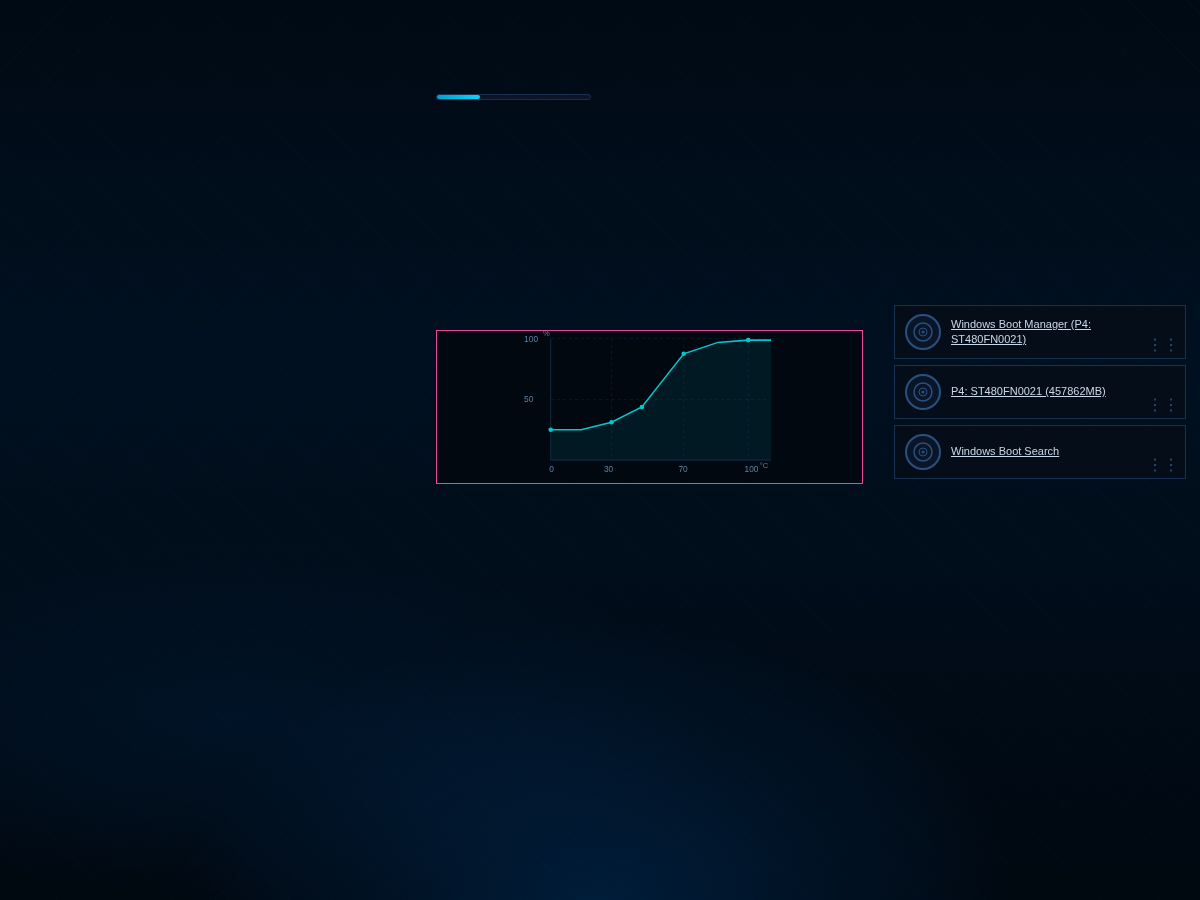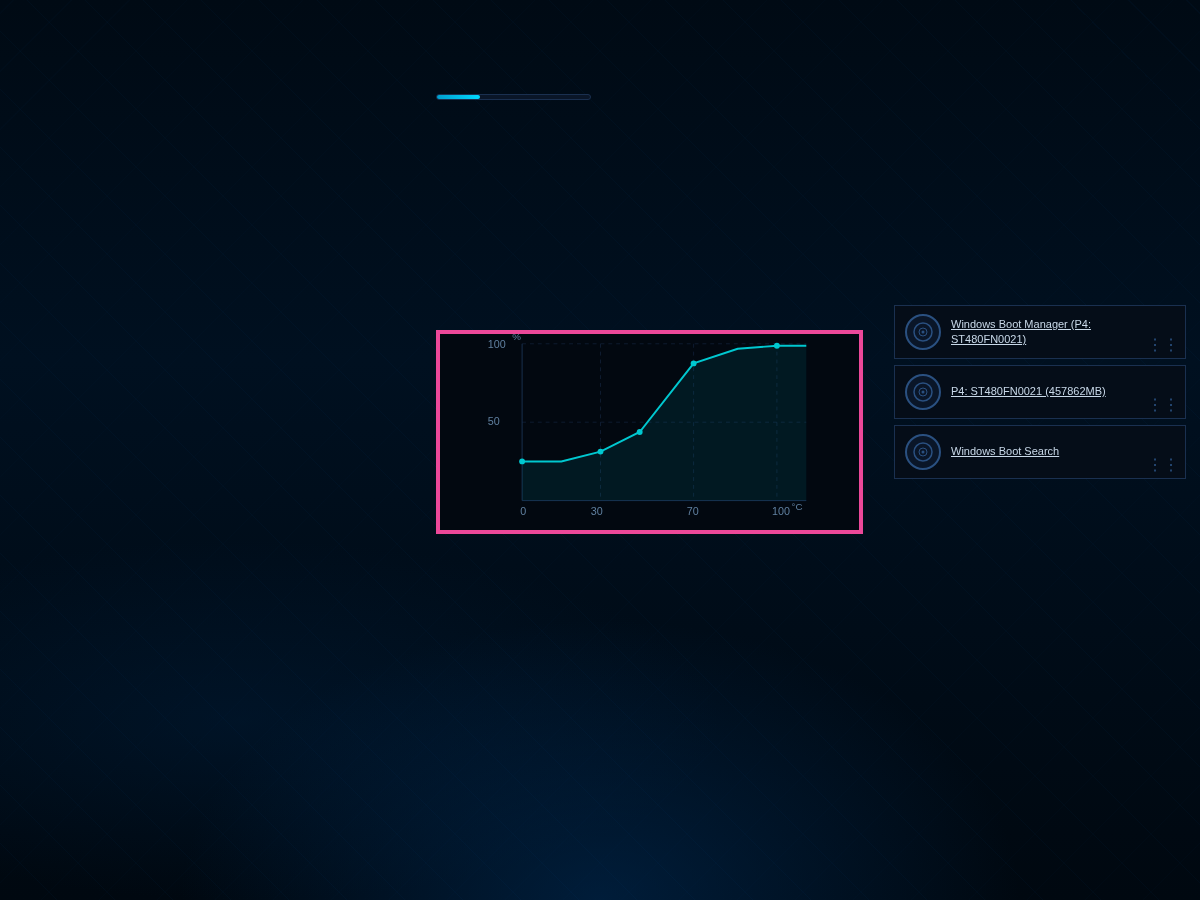--- a/index.html
+++ b/index.html
@@ -208,24 +208,24 @@
       flex: 1; display: flex; align-items: center; justify-content: center;
       font-size: 13px; cursor: pointer;
     }
     .toggle-on { background: #1a3a5c; color: #e8f0f8; font-weight: 600; }
     .toggle-off { background: #2a4060; color: #c0d0e0; }
 
     
     .fan-chart-section { flex: 1; }
     .fan-chart-title { color: #00c8ff; font-size: 14px; font-weight: 600; margin-bottom: 4px; }
     .chart-area {
-      border: 4px solid #ec4899;
+      border: 1px solid #ec4899;
       background: #020810;
       position: relative;
-      height: 204px;
+      height: 154px;
       margin-bottom: 20px;
     }
     .chart-svg { width: 100%; height: 100%; }
     .qfan-btn {
       border: 1px solid #2a5080;
       background: transparent;
       color: #c8d8e8;
       padding: 6px 20px;
       font-size: 12px;
       cursor: pointer;

